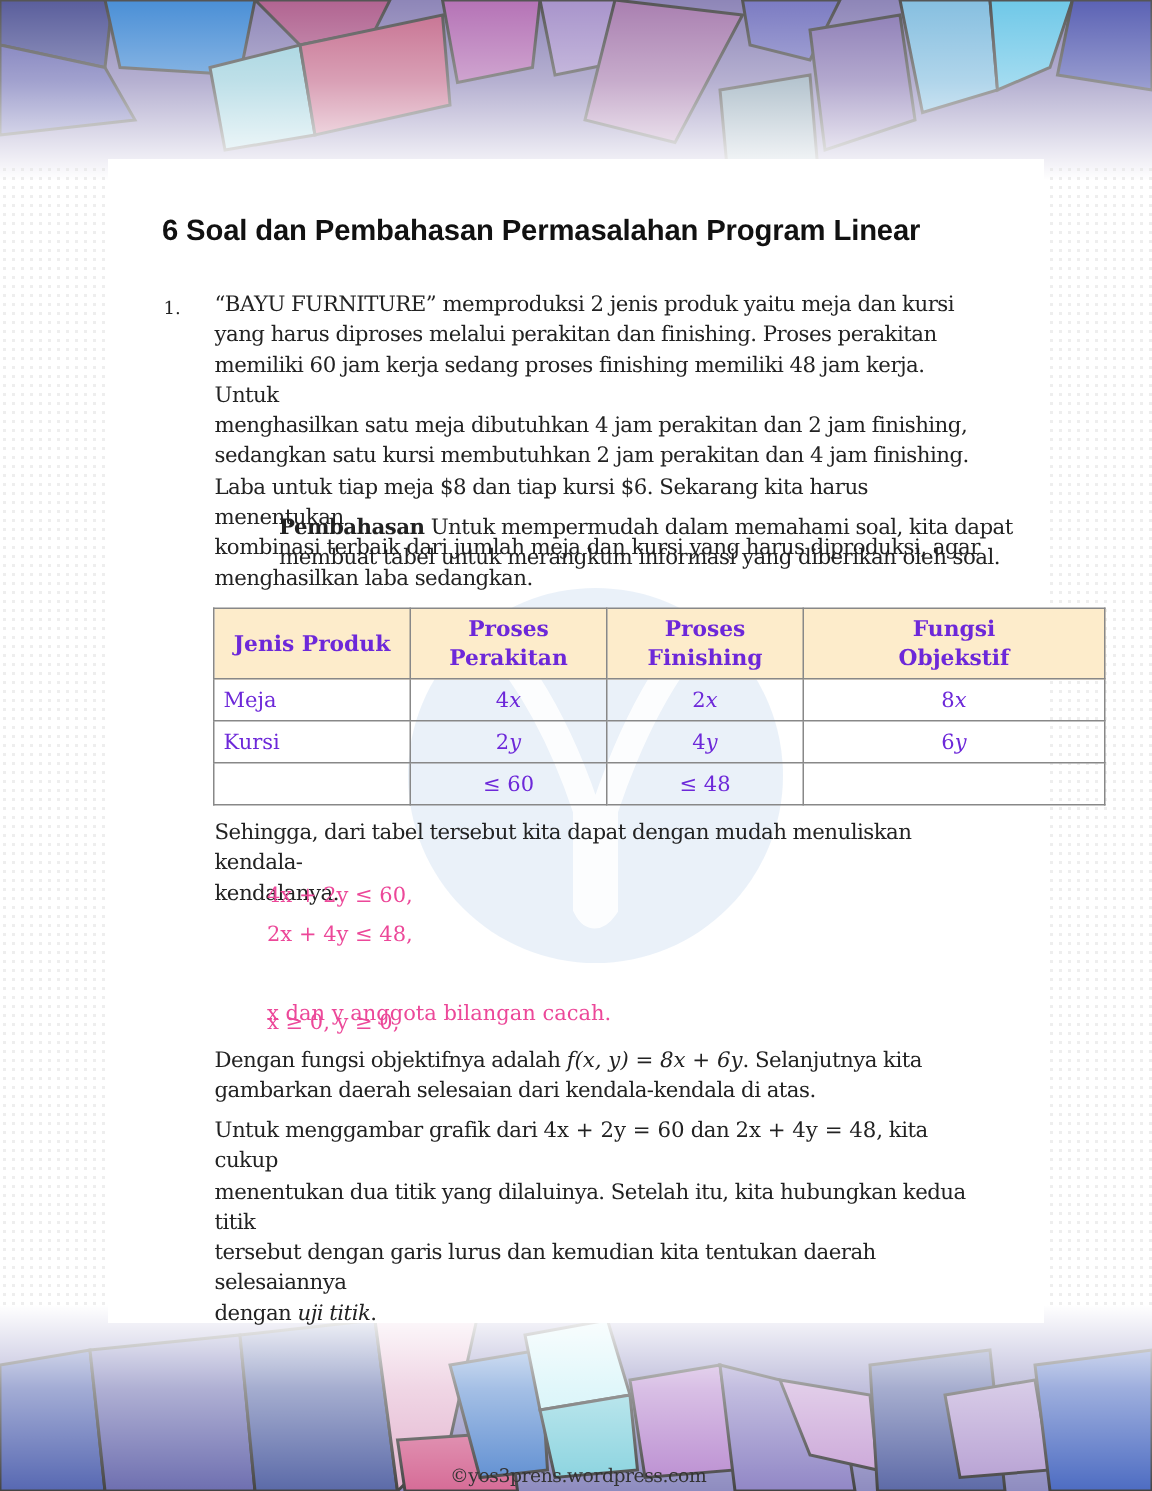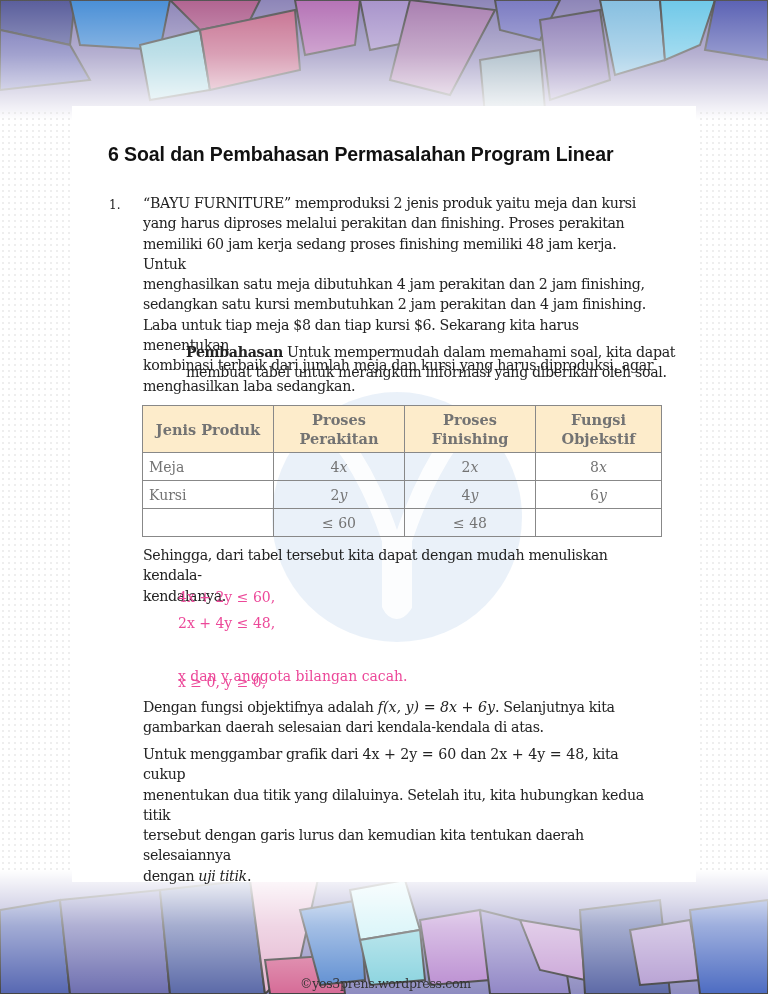--- a/index.html
+++ b/index.html
@@ -53,22 +53,22 @@
     position: absolute; left: 109px; top: 198px; font-size: 12px; color: #222;
   }
   .para {
     position: absolute; left: 143px; width: 520px;
     font-size: 14.2px; line-height: 20.3px; color: #222; letter-spacing: -0.35px;
   }
   .para .b { font-weight: bold; }
   .math { font-family: "DejaVu Serif", serif; font-style: normal; letter-spacing: 0; }
   .mi { font-style: italic; }
   table.data {
-    position: absolute; left: 142px; top: 405px; width: 520px;
-    border-collapse: collapse; font-size: 14px; color: #737373;
+    position: absolute; left: 142px; top: 405px; width: 595px;
+    border-collapse: collapse; font-size: 14px; color: #6d28d9;
   }
   table.data th, table.data td { border: 1px solid #888; padding: 0 6px; }
   table.data th {
     background: #fdeccb; font-weight: bold; height: 46px; line-height: 19px; text-align: center;
     font-size: 14.5px;
   }
   table.data td { height: 27px; }
   table.data td.c { text-align: center; font-style: italic; }
   table.data td.c .n { font-style: normal; }
   .eq {

